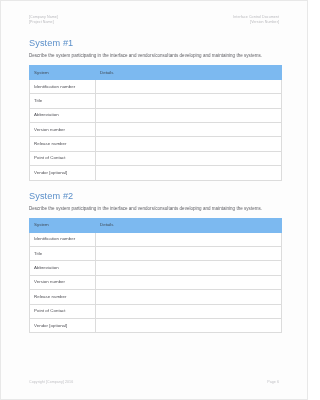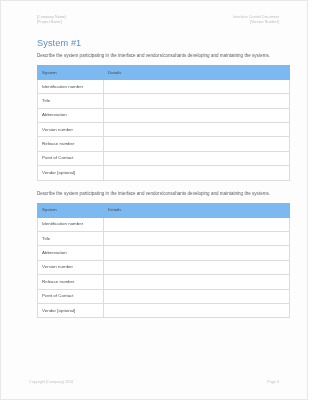--- a/index.html
+++ b/index.html
@@ -13,21 +13,21 @@
     font-family: "Liberation Sans", sans-serif;
     overflow: hidden;
   }
   .page {
     position: relative;
     box-sizing: border-box;
     width: 308px;
     height: 400px;
     background: #fdfdfd;
     border: 1px solid #e8e8e8;
-    padding: 14px 28px 0 36px;
+    padding: 14px 28px 0 28px;
   }
   
   .doc-header {
     display: flex;
     justify-content: space-between;
     align-items: flex-start;
     font-size: 3.6px;
     line-height: 5.4px;
     color: #b9b9bd;
     letter-spacing: 0.07px;
@@ -161,20 +161,21 @@
         </tr>
         <tr>
           <td>Vendor [optional]</td>
           <td class="value-cell"></td>
         </tr>
       </tbody>
     </table>
   </div>
 
   <div class="section">
+    <h2 class="section-title">System #2</h2>
     <p class="section-desc">Describe the system participating in the interface and vendors/consultants developing and maintaining the systems.</p>
     <table class="spec-table">
       <colgroup>
           <col class="c-label">
           <col class="c-value">
         </colgroup>
       <thead>
         <tr>
           <th>System</th>
           <th>Details</th>

